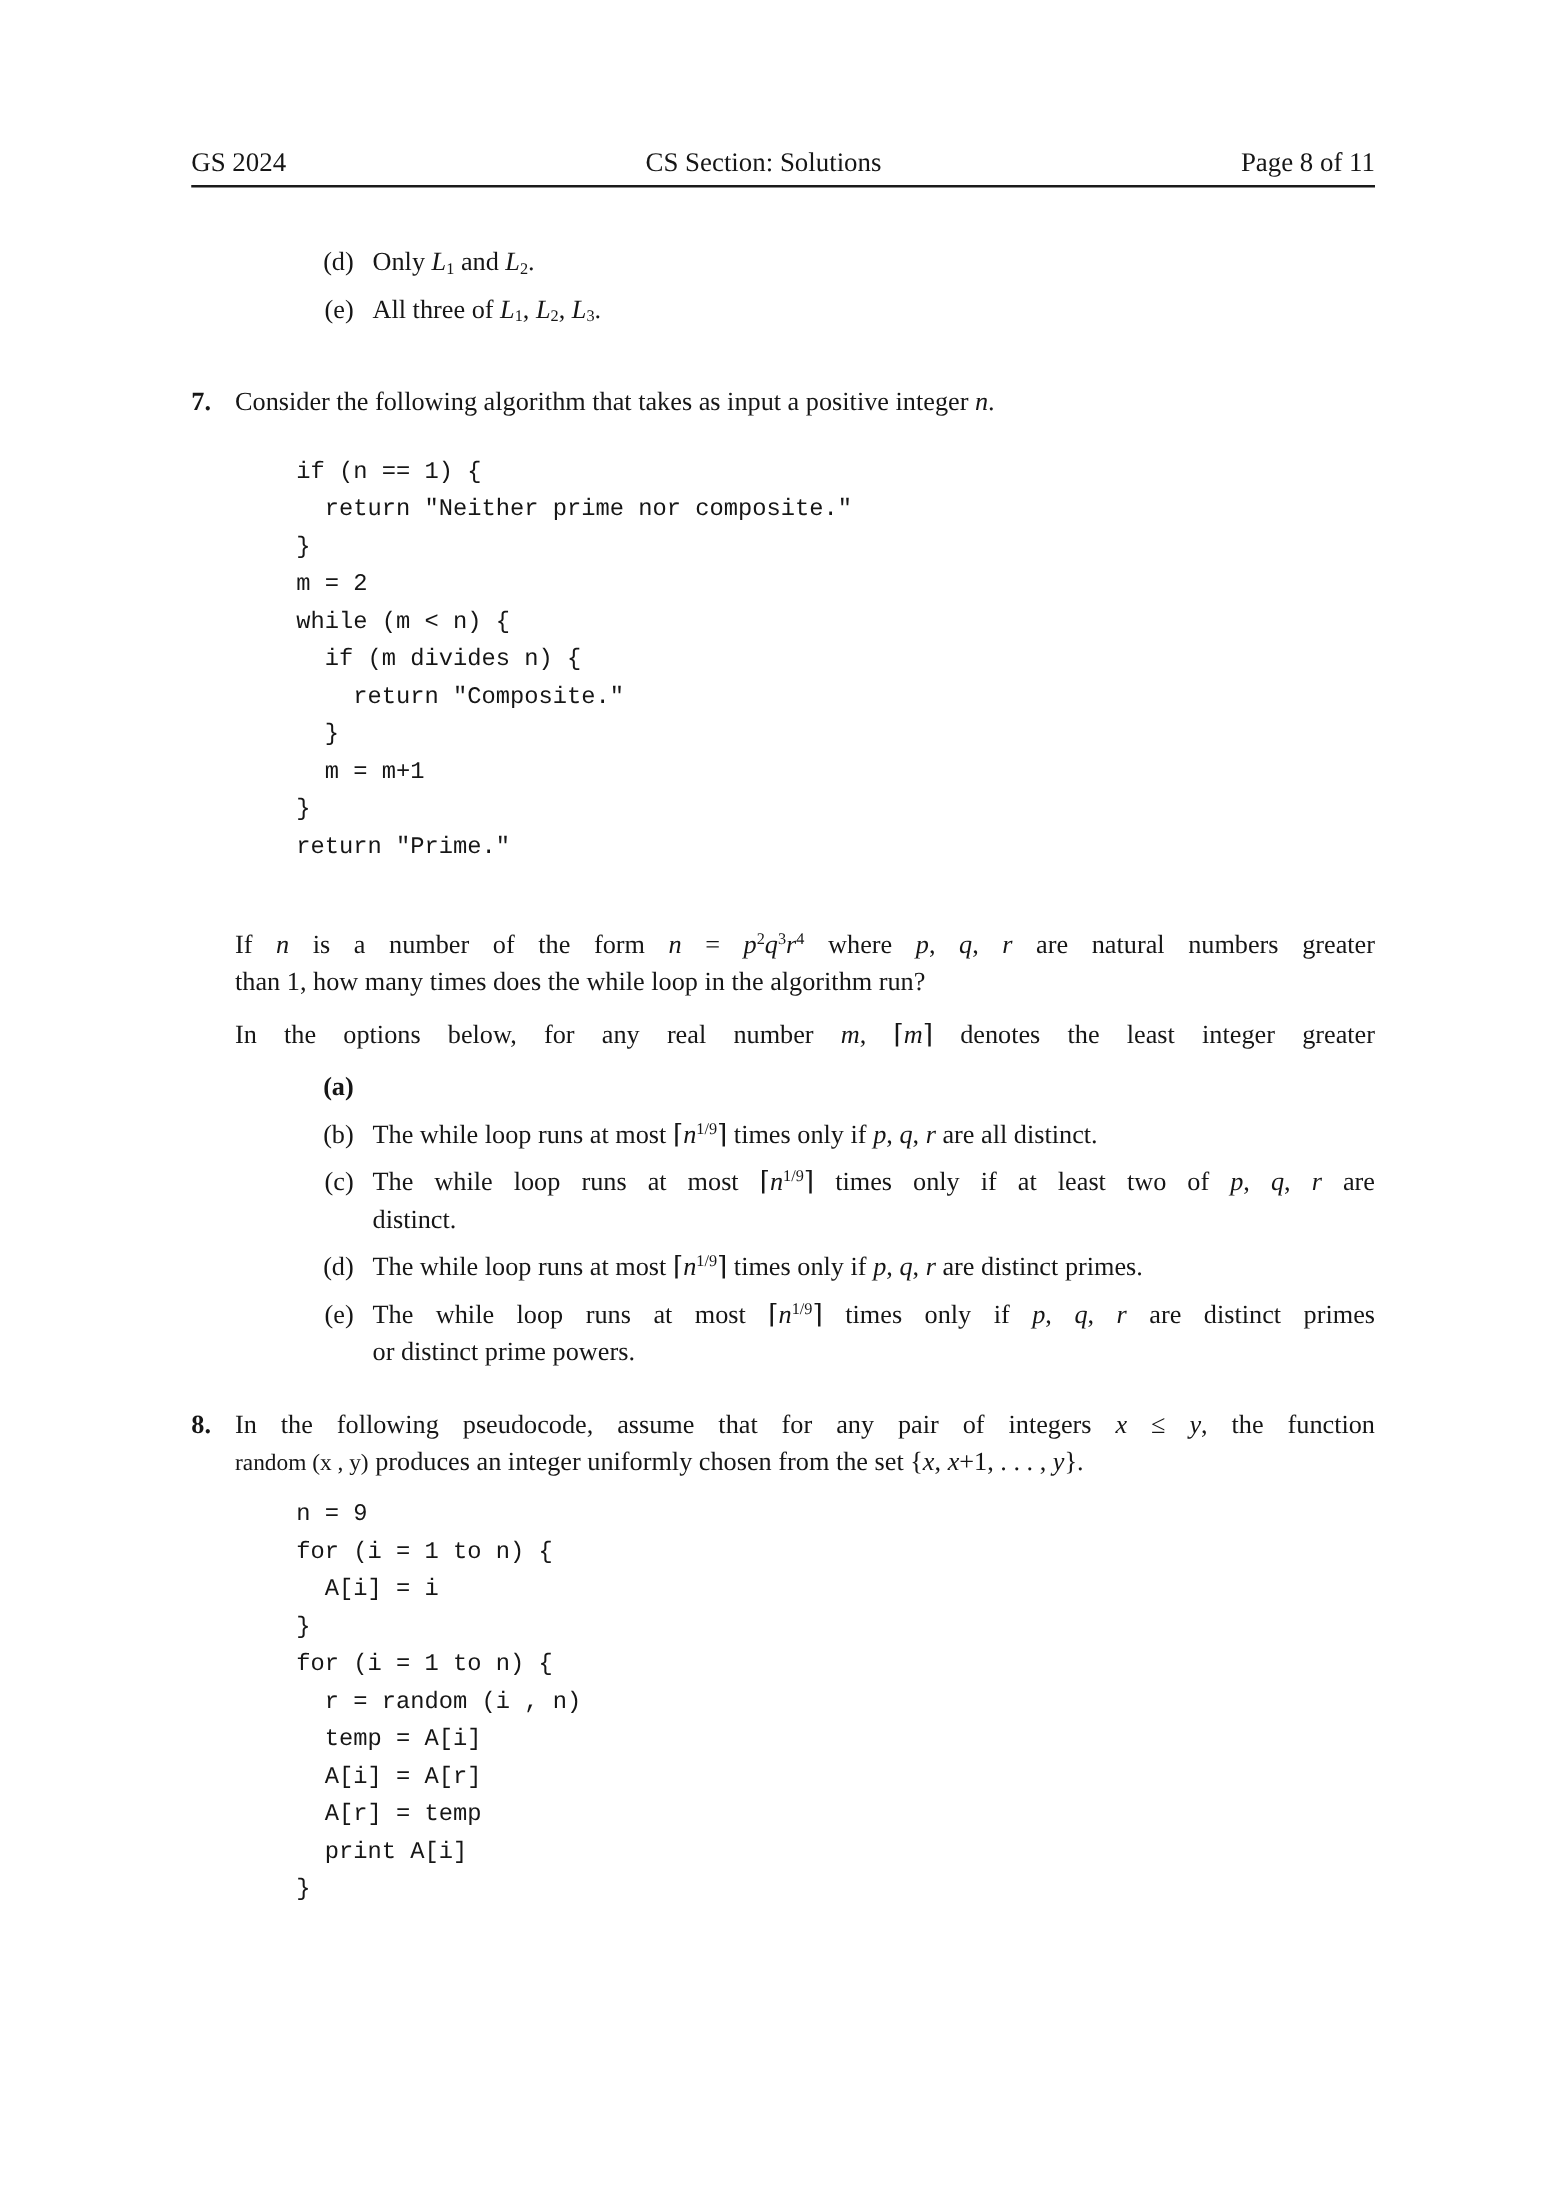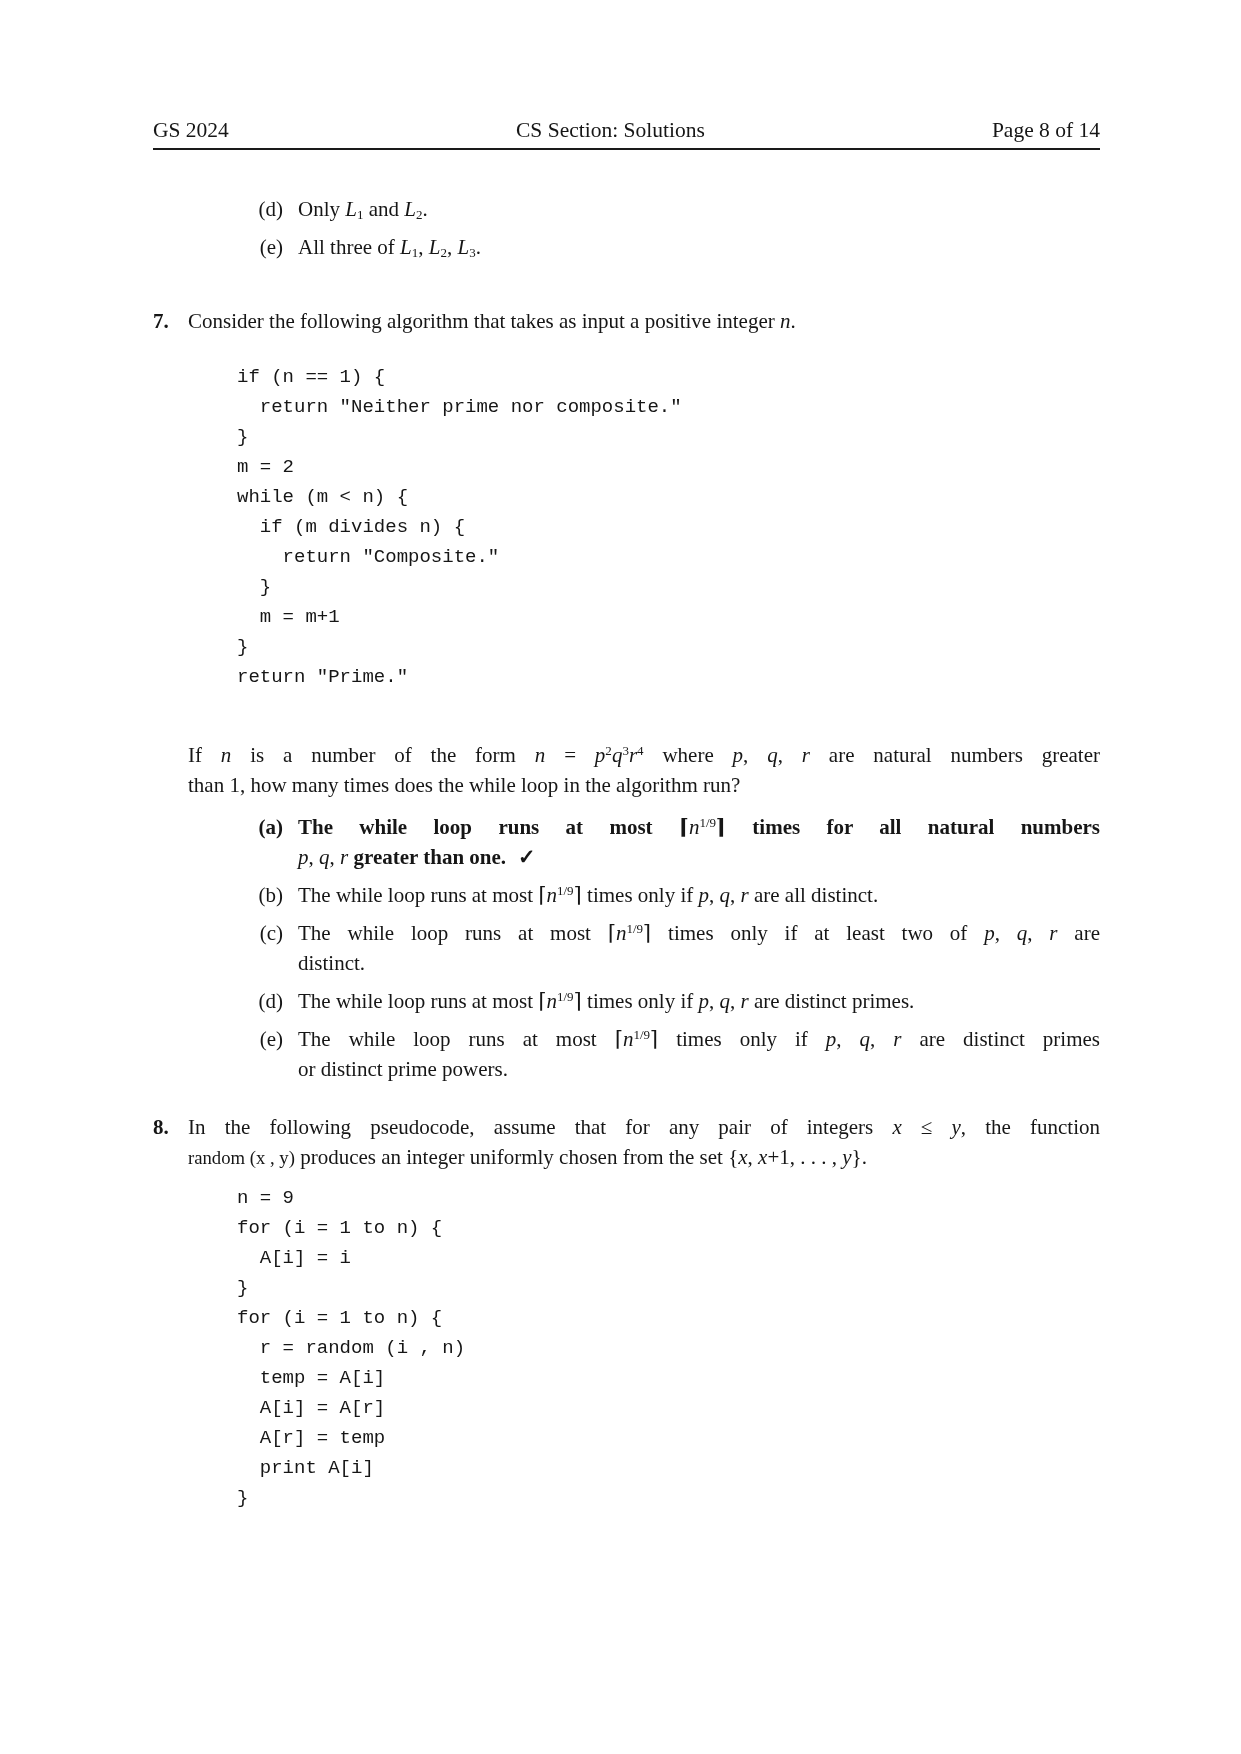--- a/index.html
+++ b/index.html
@@ -72,21 +72,21 @@
 </style>
 </head>
 <body>
 
 <div class="page">
   <div class="content">
 
     <div class="hdr">
       <span>GS 2024</span>
       <span>CS Section: Solutions</span>
-      <span>Page 8 of 14</span>
+      <span>Page 8 of 11</span>
     </div>
     <div class="rule"></div>
 
     <div class="q6wrap">
       <div class="opt">
         <span class="optlab">(d)</span>
         <div class="opttxt">
           <div class="ln">Only <i>L</i><sub>1</sub> and <i>L</i><sub>2</sub>.</div>
         </div>
       </div>
@@ -114,30 +114,27 @@
   m = m+1
 }
 return "Prime."</pre>
 
         <div class="para para-first">
           <div class="ln jl">If <i>n</i> is a number of the form <i>n</i> = <i>p</i><sup>2</sup><i>q</i><sup>3</sup><i>r</i><sup>4</sup> where <span class="mt"><i>p</i>, <i>q</i>, <i>r</i></span> are natural numbers greater</div>
           <div class="ln">than 1, how many times does the while loop in the algorithm run?</div>
         </div>
 
         <div class="para">
+          <div class="ln jl">In the options below, for any real number <i>m</i>, ⌈<i>m</i>⌉ denotes the least integer greater</div>
         </div>
 
         <div class="optlist">
 
           <div class="opt correct">
             <span class="optlab">(a)</span>
-            <div class="opttxt">
-              <div class="ln jl">The while loop runs at most ⌈<span class="mt"><i>n</i><sup>1/9</sup></span>⌉ times for all natural numbers</div>
-              <div class="ln"><span><span class="mt"><i>p</i>, <i>q</i>, <i>r</i></span> greater than one.</span><span class="check">✓</span></div>
-            </div>
           </div>
 
           <div class="opt">
             <span class="optlab">(b)</span>
             <div class="opttxt">
               <div class="ln">The while loop runs at most ⌈<i>n</i><sup>1/9</sup>⌉ times only if <i>p</i>, <i>q</i>, <i>r</i> are all distinct.</div>
             </div>
           </div>
 
           <div class="opt">

